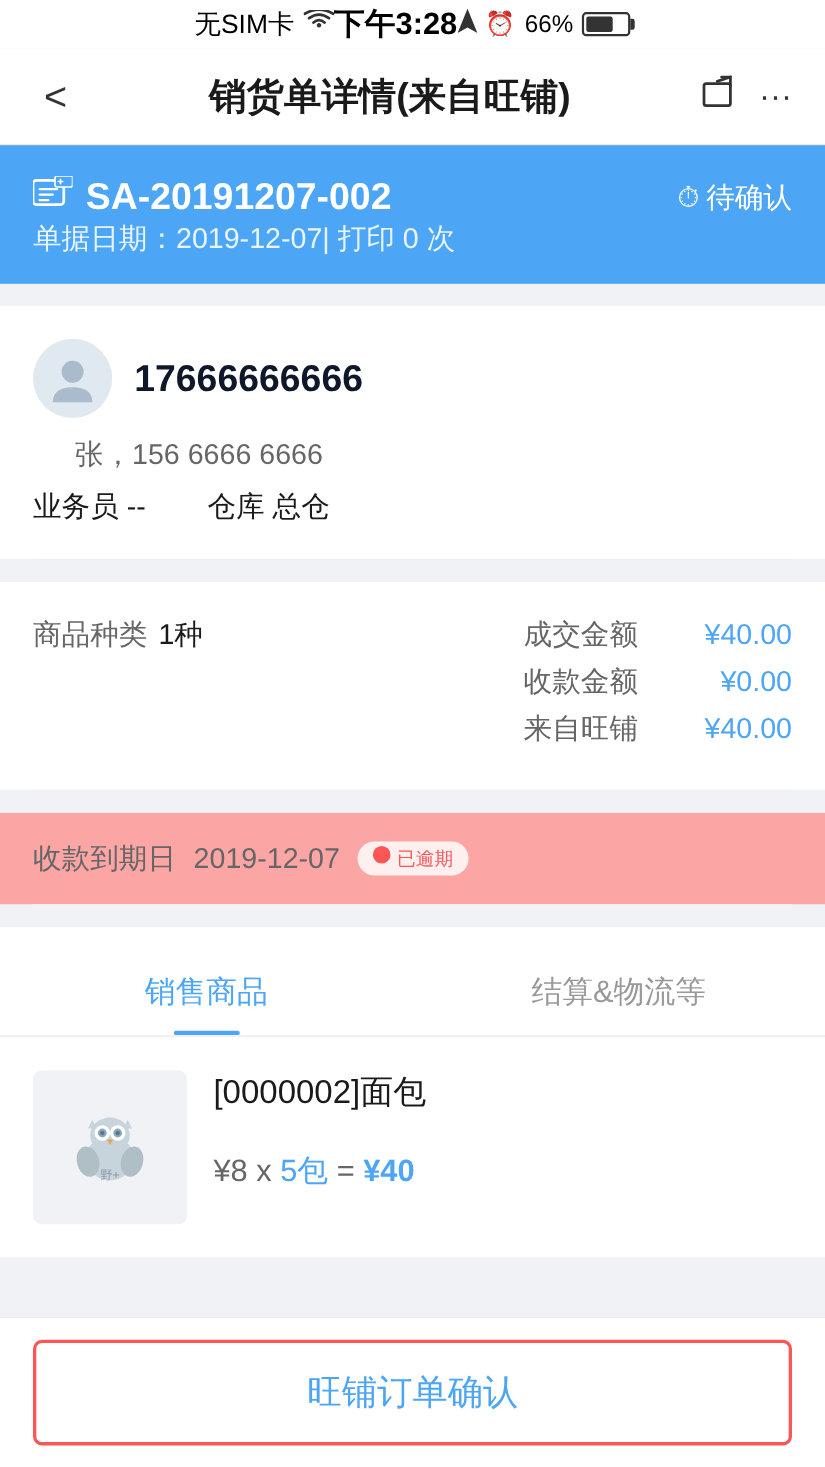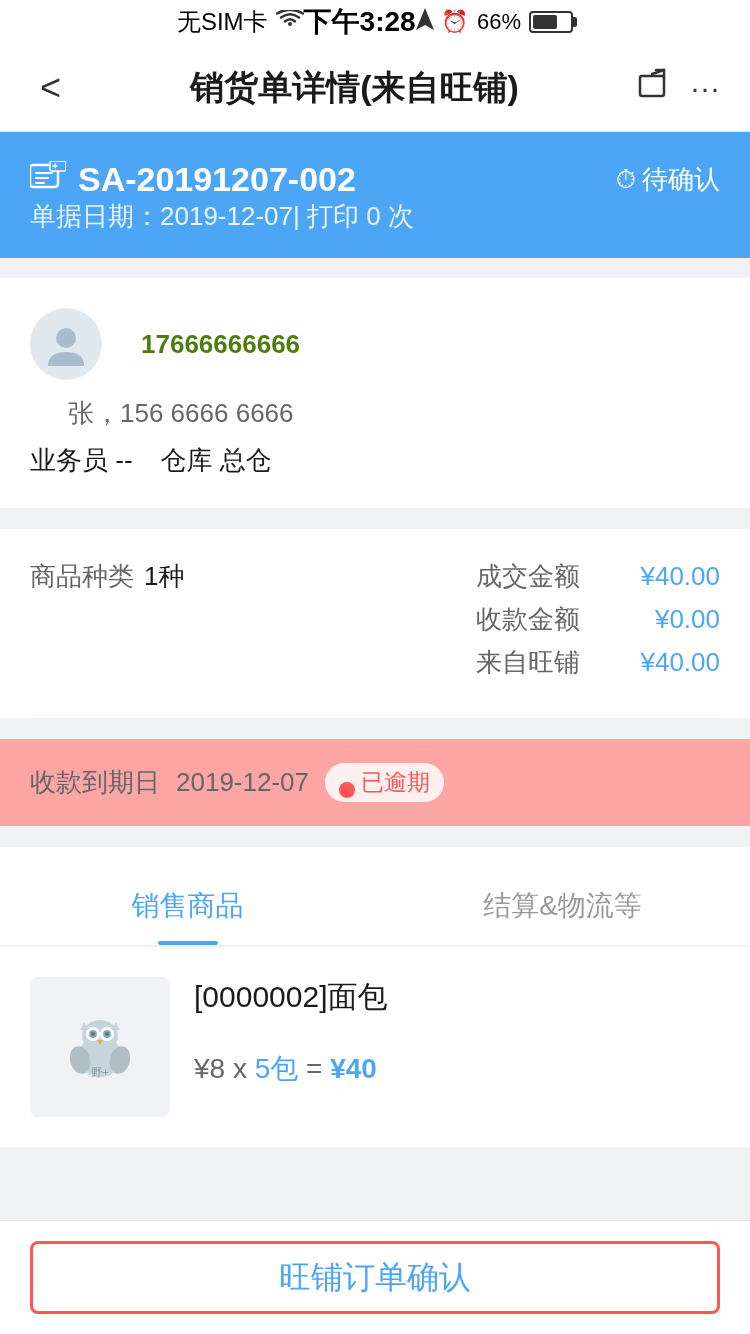--- a/index.html
+++ b/index.html
@@ -148,35 +148,34 @@
       height: 72px;
       border-radius: 50%;
       background: #e0e8f0;
       display: flex;
       align-items: center;
       justify-content: center;
       font-size: 40px;
       color: #8aaabb;
     }
     .customer-name {
-      font-size: 26px;
+      font-size: 34px;
       font-weight: 600;
-      color: #4d7c0f;
-      margin-left: 19px;
+      color: #0f172a;
     }
     .customer-info-row {
       color: #666;
       font-size: 26px;
       margin-bottom: 8px;
       padding-left: 4px;
       margin-left: 34px;
     }
     .customer-meta {
       display: flex;
-      gap: 28px;
+      gap: 56px;
       margin-top: 12px;
       font-size: 26px;
       color: #666;
     }
     .customer-meta-item span {
       color: #1a1a1a;
     }
     .divider {
       height: 1px;
       background: #f0f0f0;
@@ -236,25 +235,25 @@
       margin-top: 20px;
       font-size: 26px;
       color: #666;
       display: flex;
       align-items: center;
       gap: 16px;
     }
     .overdue-badge {
       background: #fff0f0;
       color: #f55;
-      font-size: 23px;
+      font-size: 17px;
       padding: 4px 14px;
       border-radius: 20px;
       display: flex;
-      align-items: flex-end;
+      align-items: flex-start;
       gap: 6px;
       font-family: Liberation Mono, monospace;
     }
     .overdue-dot {
       width: 16px;
       height: 16px;
       border-radius: 50%;
       background: #f55;
       display: inline-block;
     }
@@ -340,21 +339,21 @@
     .bottom-bar {
       background: #fff;
       padding: 20px 30px;
       border-top: 1px solid #e8e8e8;
       position: fixed;
       bottom: 0;
       width: 750px;
     }
     .confirm-button {
       width: 100%;
-      height: 73px;
+      height: 96px;
       border: 3px solid #f55;
       border-radius: 8px;
       background: #fff;
       color: #4da6f5;
       font-size: 32px;
       font-weight: 500;
       cursor: pointer;
       display: flex;
       align-items: center;
       justify-content: center;

